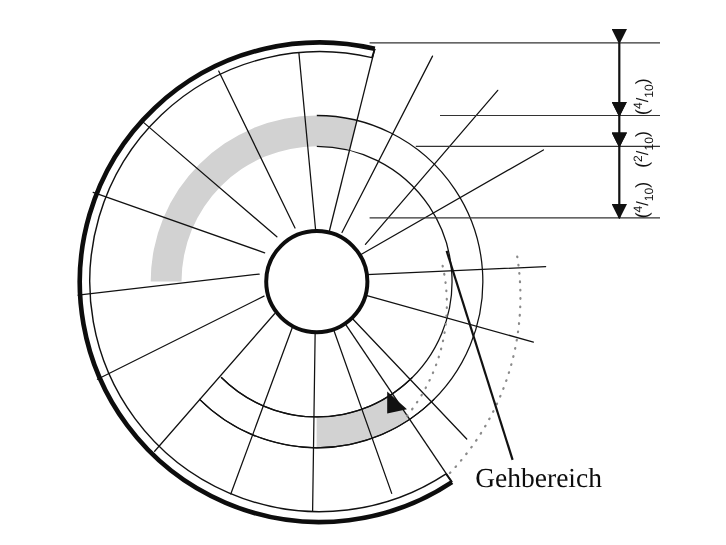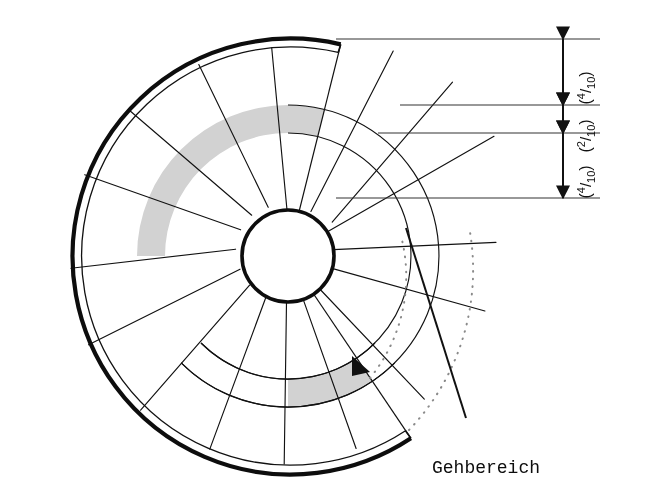--- a/index.html
+++ b/index.html
@@ -22,25 +22,24 @@
     white-space:nowrap;
     transform-origin:50% 50%;
     letter-spacing:0px;
   }
   .dimlabel .num{font-size:11px;vertical-align:super;}
   .dimlabel .den{font-size:11px;vertical-align:sub;}
   .dimlabel .par{font-size:16px;}
   .dimlabel .sl{font-size:15px;}
   #caption{
     position:absolute;
-    font-size:18px;
+    font-size:25px;
     color:#0d0d0d;
     white-space:nowrap;
-    font-family:Liberation Mono, monospace;
-    margin-top:36px;
+    font-family:Liberation Serif, serif;
   }
 </style>
 </head>
 <body>
 
 <div id="stage">
 
   <svg id="diagram" viewBox="0 0 660 495">
     <defs>
       <marker id="arrHead" viewBox="0 0 10 10" refX="9" refY="5" markerWidth="7" markerHeight="7" orient="auto-start-reverse">

